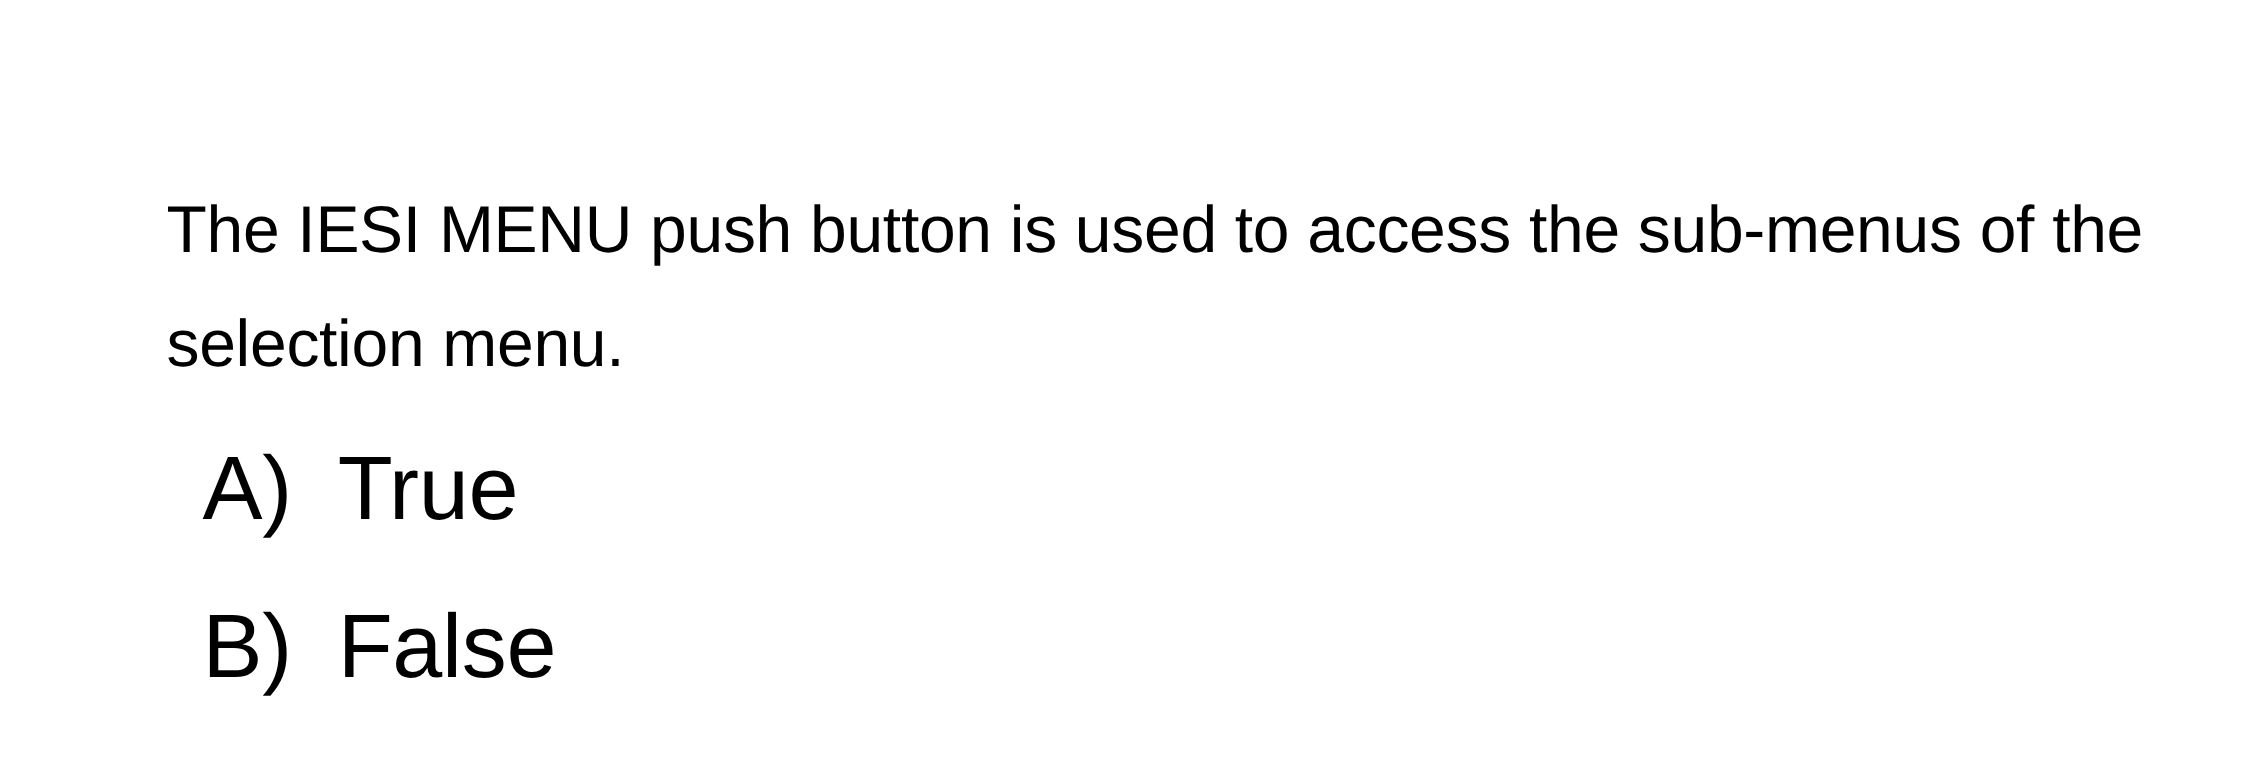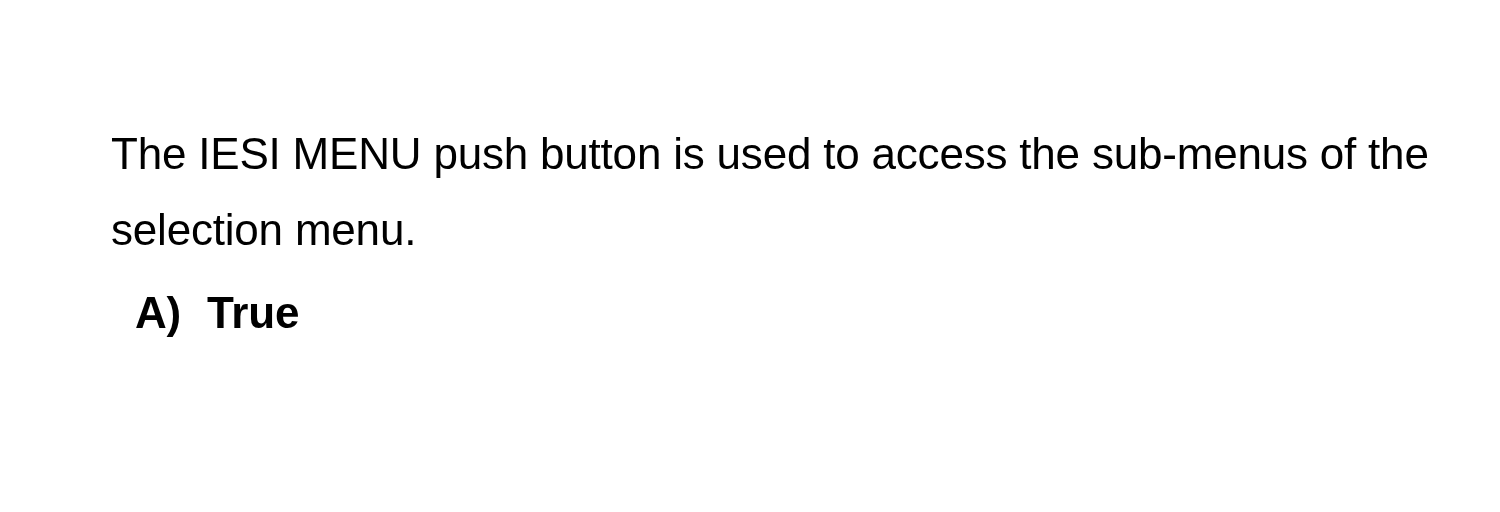--- a/index.html
+++ b/index.html
@@ -18,36 +18,40 @@
     .question-text {
       font-size: 44px;
       line-height: 1.72;
       font-weight: 400;
       letter-spacing: -0.2px;
     }
     .options {
       margin-top: 12px;
     }
     .option {
-      font-size: 44px;
+      font-size: 60px;
       line-height: 1.55;
-      font-weight: 700;
+      font-weight: 400;
       letter-spacing: -0.2px;
     }
     .option-label {
       display: inline;
     }
     .option-text {
       display: inline;
       margin-left: 2px;
     }
   </style>
 </head>
 <body>
 
 <div class="question-text">The IESI MENU push button is used to access the sub-menus of the selection menu.</div>
 
 <div class="options">
   <div class="option">
     <span class="option-label">A)</span>
     <span class="option-text">True</span>
   </div>
+  <div class="option">
+    <span class="option-label">B)</span>
+    <span class="option-text">False</span>
+  </div>
 </div>
 
 </body></html>

